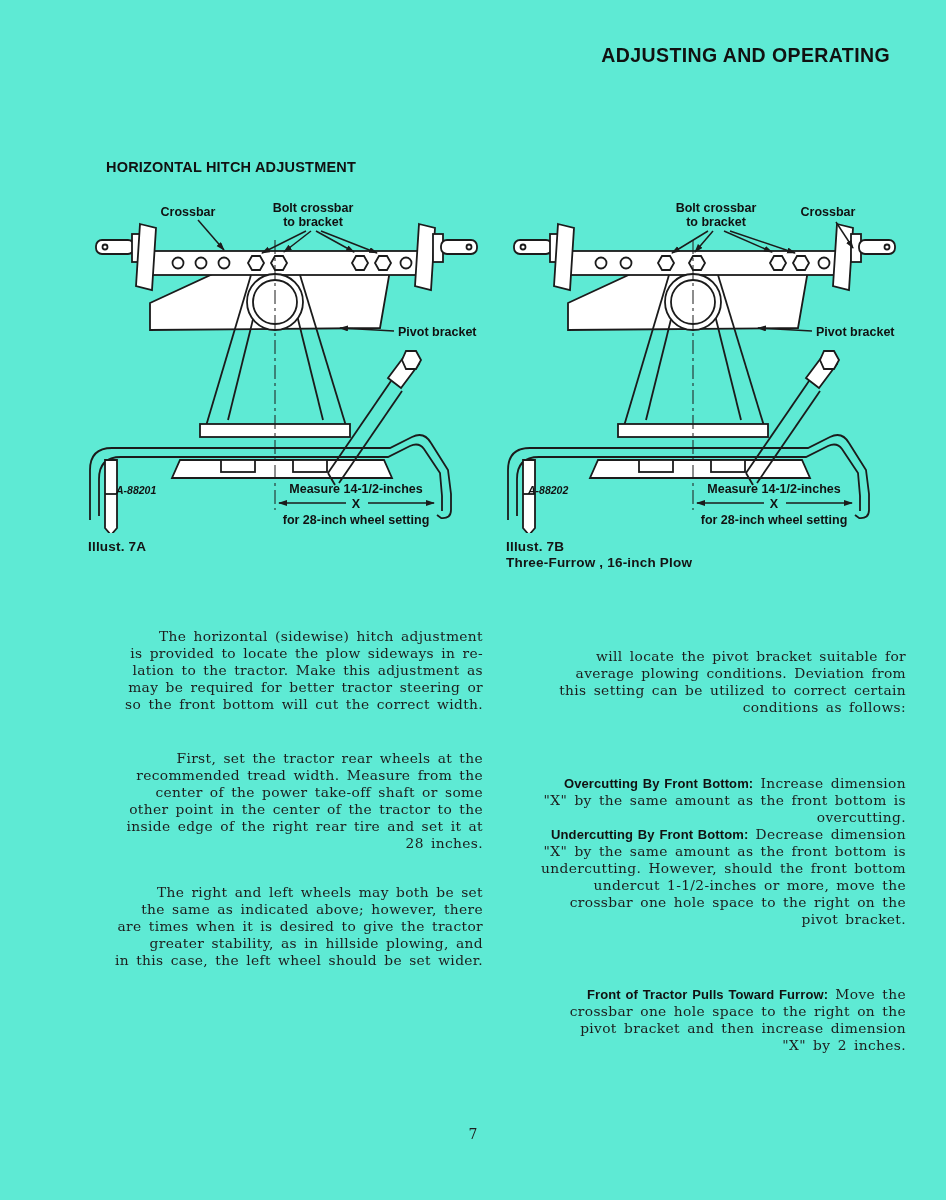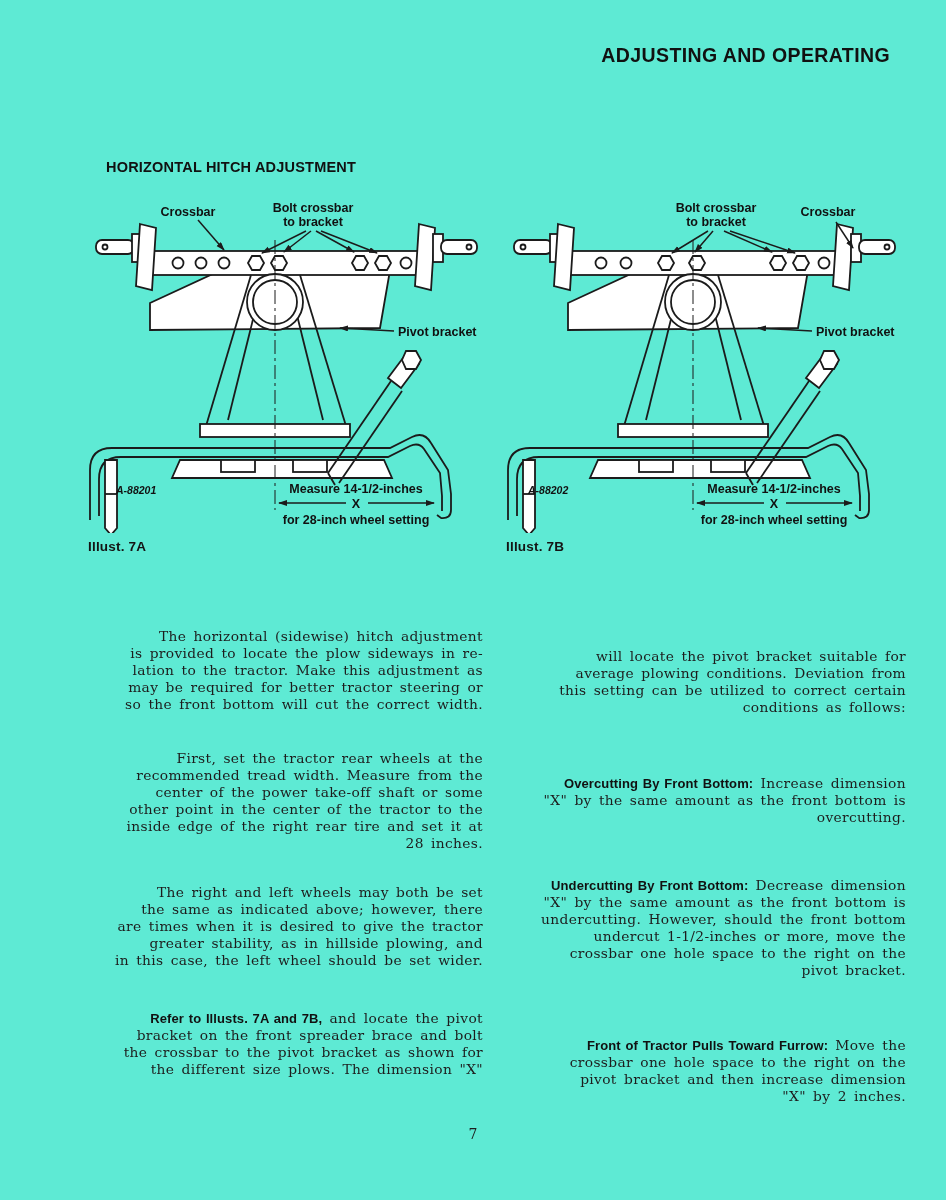--- a/index.html
+++ b/index.html
@@ -215,55 +215,52 @@
       <text class="lbl" x="210" y="28" text-anchor="middle">to bracket</text>
       <text class="lbl" x="322" y="18" text-anchor="middle">Crossbar</text>
       <text class="lbl" x="310" y="138" text-anchor="start">Pivot bracket</text>
       <text class="lbl" x="268" y="295" text-anchor="middle">Measure 14-1/2-inches</text>
       <text class="lbl" x="268" y="310" text-anchor="middle">X</text>
       <text class="lbl" x="268" y="326" text-anchor="middle">for 28-inch wheel setting</text>
       <text class="pn" x="22" y="296" text-anchor="start">A-88202</text>
     </svg>
     <div class="fig-caption">
       <div>Illust. 7B</div>
+      <div>Three-Furrow , 16-inch Plow</div>
     </div>
   </div>
 
   <div class="col" style="left:85px;top:628px;width:398px;">
     <p class="ind">The horizontal (sidewise) hitch adjustment
 is provided to locate the plow sideways in re-
 lation to the tractor.  Make this adjustment as
 may be required for better tractor steering or
 so the front bottom will cut the correct width.</p>
     <p class="ind" style="margin-top:37px;">First, set the tractor rear wheels at the
 recommended tread width.  Measure from the
 center of the power take-off shaft or some
 other point in the center of the tractor to the
 inside edge of the right rear tire and set it at
 28 inches.</p>
     <p class="ind" style="margin-top:32px;">The right and left wheels may both be set
 the same as indicated above; however, there
 are times when it is desired to give the tractor
 greater stability, as in hillside plowing, and
 in this case, the left wheel should be set wider.</p>
-    <p class="ind" style="margin-top:41px;"><b class="lead">Refer to Illusts. 7A and 7B,</b><span> and locate the pivot
-bracket on the front spreader brace and bolt
-the crossbar to the pivot bracket as shown for
-the different size plows.  The dimension "X"</span></p>
   </div>
 
   <div class="col" style="left:494px;top:648px;width:412px;">
     <p>will locate the pivot bracket suitable for
 average plowing conditions.  Deviation from
 this setting can be utilized to correct certain
 conditions as follows:</p>
     <p class="ind" style="margin-top:59px;"><b class="lead">Overcutting By Front Bottom:</b><span> Increase dimension
 "X" by the same amount as the front bottom is
 overcutting.</span></p>
-    <p class="ind" style="margin-top:51px;"><b class="lead">Undercutting By Front Bottom:</b><span> Decrease dimension
+    <p class="ind" style=""><b class="lead">Undercutting By Front Bottom:</b><span> Decrease dimension
 "X" by the same amount as the front bottom is
 undercutting.  However, should the front bottom
 undercut 1-1/2-inches or more, move the
 crossbar one hole space to the right on the
 pivot bracket.</span></p>
     <p class="ind" style="margin-top:58px;"><b class="lead">Front of Tractor Pulls Toward Furrow:</b><span>  Move the
 crossbar one hole space to the right on the
 pivot bracket and then increase dimension
 "X" by 2 inches.</span></p>
   </div>

